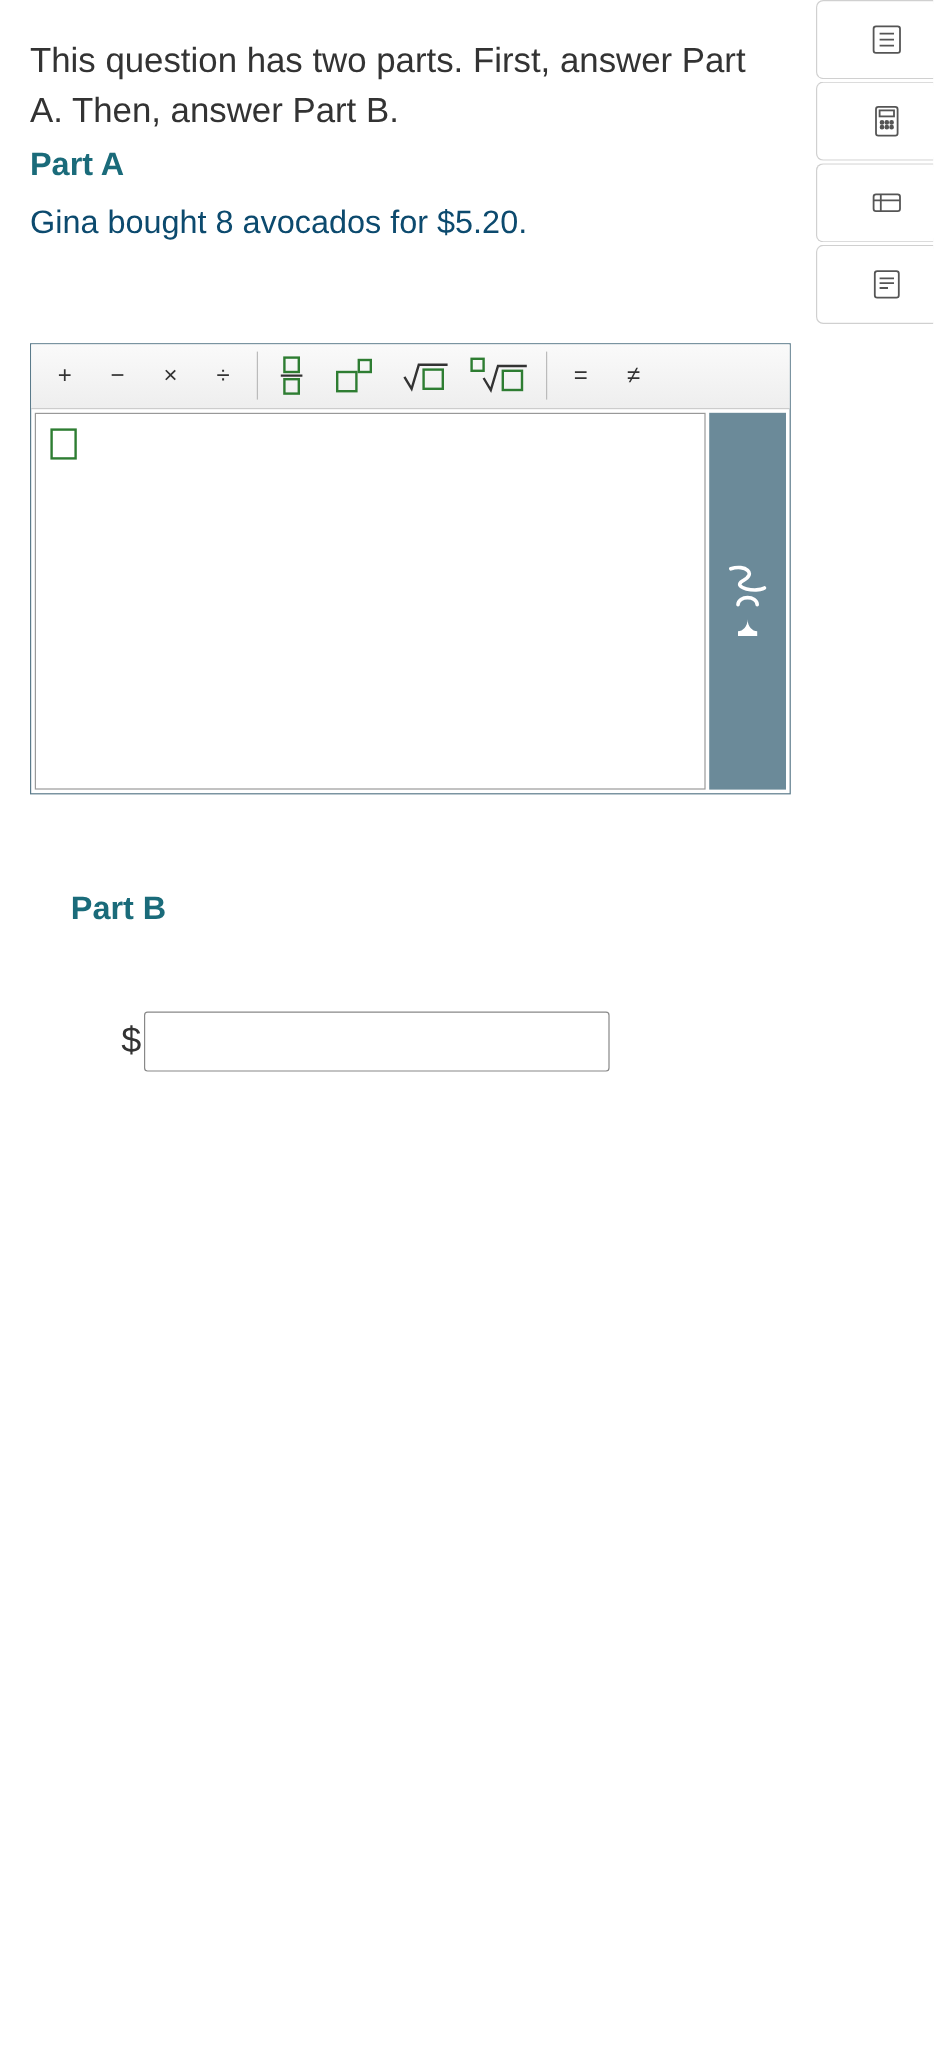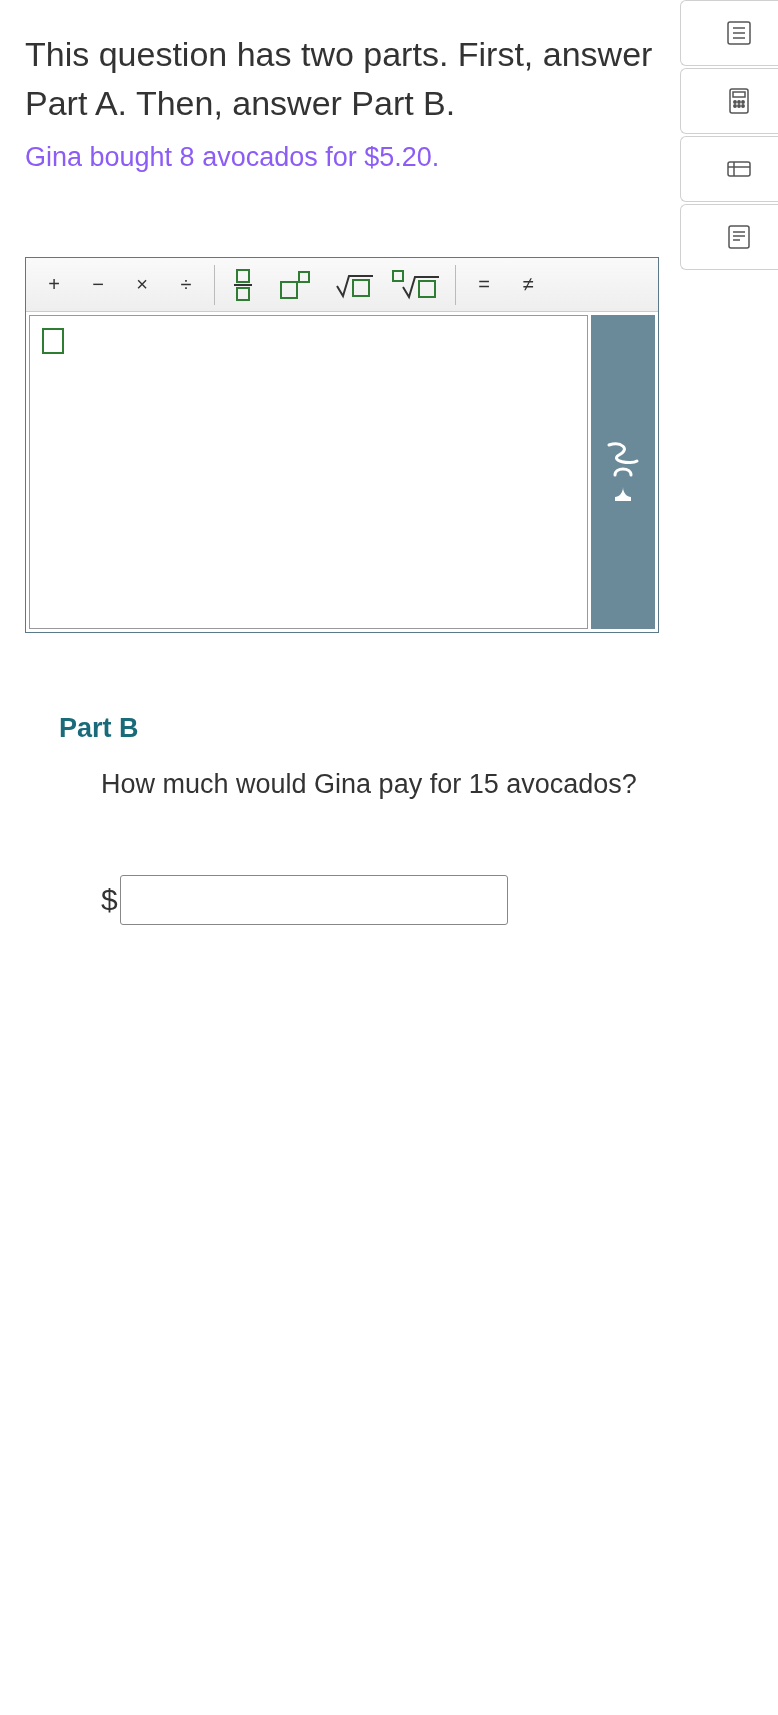--- a/index.html
+++ b/index.html
@@ -9,35 +9,35 @@
     width: 778px;
     height: 1715px;
     position: relative;
     overflow: hidden;
   }
   .main-content {
     padding: 30px 25px 0 25px;
     width: 680px;
   }
   .intro-text {
-    font-size: 34px;
+    font-size: 29px;
     color: #333;
     line-height: 1.45;
     margin-bottom: 8px;
   }
   .part-heading {
     font-size: 27px;
     font-weight: 700;
     color: #1a6b7a;
     margin-top: 6px;
     margin-bottom: 12px;
   }
   .body-text {
     font-size: 27px;
-    color: #8b5cf6;
+    color: #0c4a6e;
     line-height: 1.5;
     margin-bottom: 28px;
   }
   .body-text .math-var {
     font-style: italic;
     font-family: 'Times New Roman', serif;
   }
   .equation-editor {
     margin-top: 80px;
     border: 1px solid #5a7a8a;
@@ -151,20 +151,21 @@
   }
   .rail-btn svg { stroke: #555; fill: none; stroke-width: 1.5; }
 </style>
 </head>
 <body>
 
 <div class="main-content">
 
   <p class="intro-text">This question has two parts. First, answer Part A. Then, answer Part B.</p>
 
+  <p class="part-heading">Part A</p>
 
   <p class="body-text">Gina bought 8 avocados for $5.20.</p>
 
 
   <div class="equation-editor">
     <div class="toolbar">
       <div class="tool-btn">+</div>
       <div class="tool-btn">−</div>
       <div class="tool-btn">×</div>
       <div class="tool-btn">÷</div>
@@ -208,21 +209,20 @@
           <path d="M8 8 C 20 4, 30 12, 18 18 C 8 24, 30 28, 36 24" stroke="#fff" stroke-width="3" fill="none" stroke-linecap="round"></path>
           <path d="M22 34 L22 50 C22 56 18 60 14 60 L14 64 L30 64 L30 60 C26 60 22 56 22 50 Z" fill="#fff"></path>
           <path d="M14 38 C14 34 18 32 22 32 C26 32 30 34 30 38" stroke="#fff" stroke-width="3" fill="none" stroke-linecap="round"></path>
         </svg>
       </div>
     </div>
   </div>
 
   <div class="part-b-section">
     <p class="part-heading">Part B</p>
-    <p class="part-b-question">How much would Gina pay for 15 avocados?</p>
     <div class="answer-row">
       <span class="dollar-label">$</span>
       <input class="answer-input" type="text" value="" style="">
     </div>
   </div>
 
 </div>
 
 <div class="right-rail">
   <div class="rail-btn">

